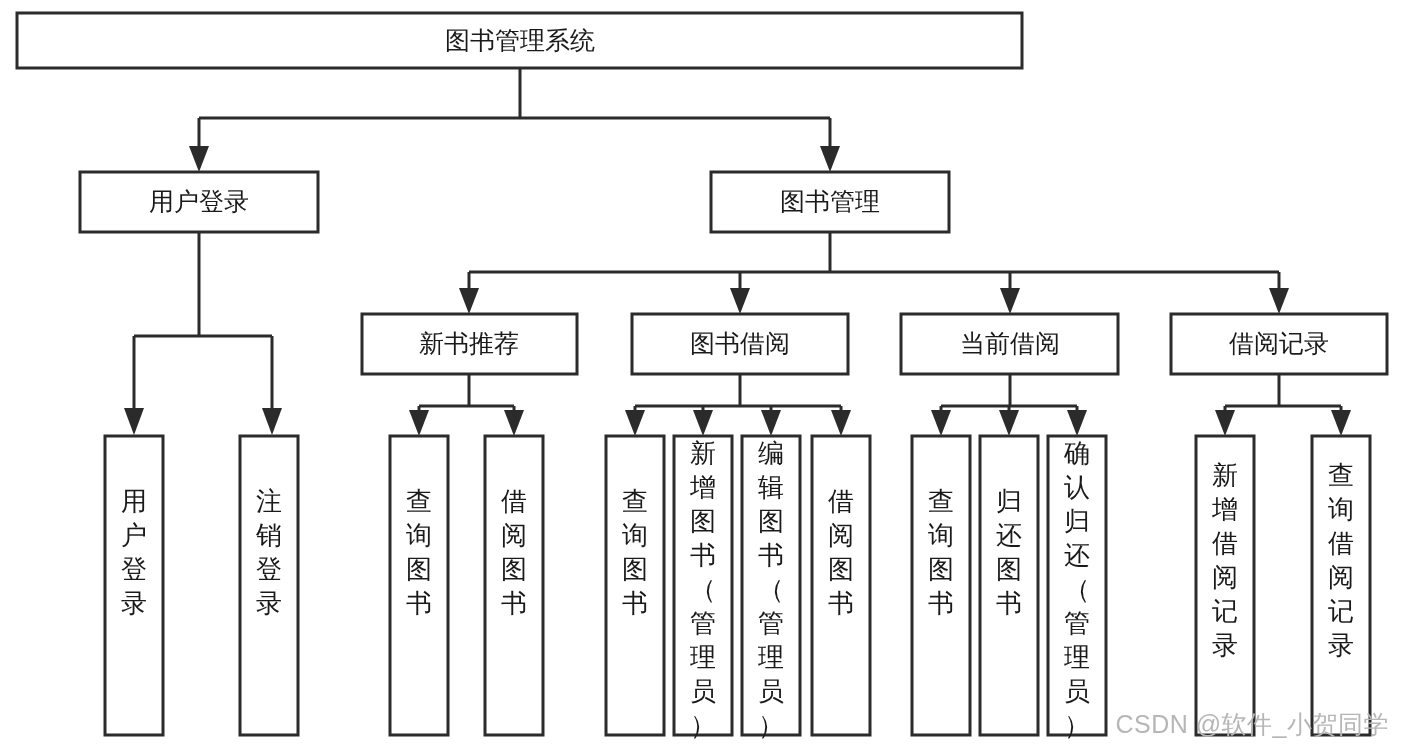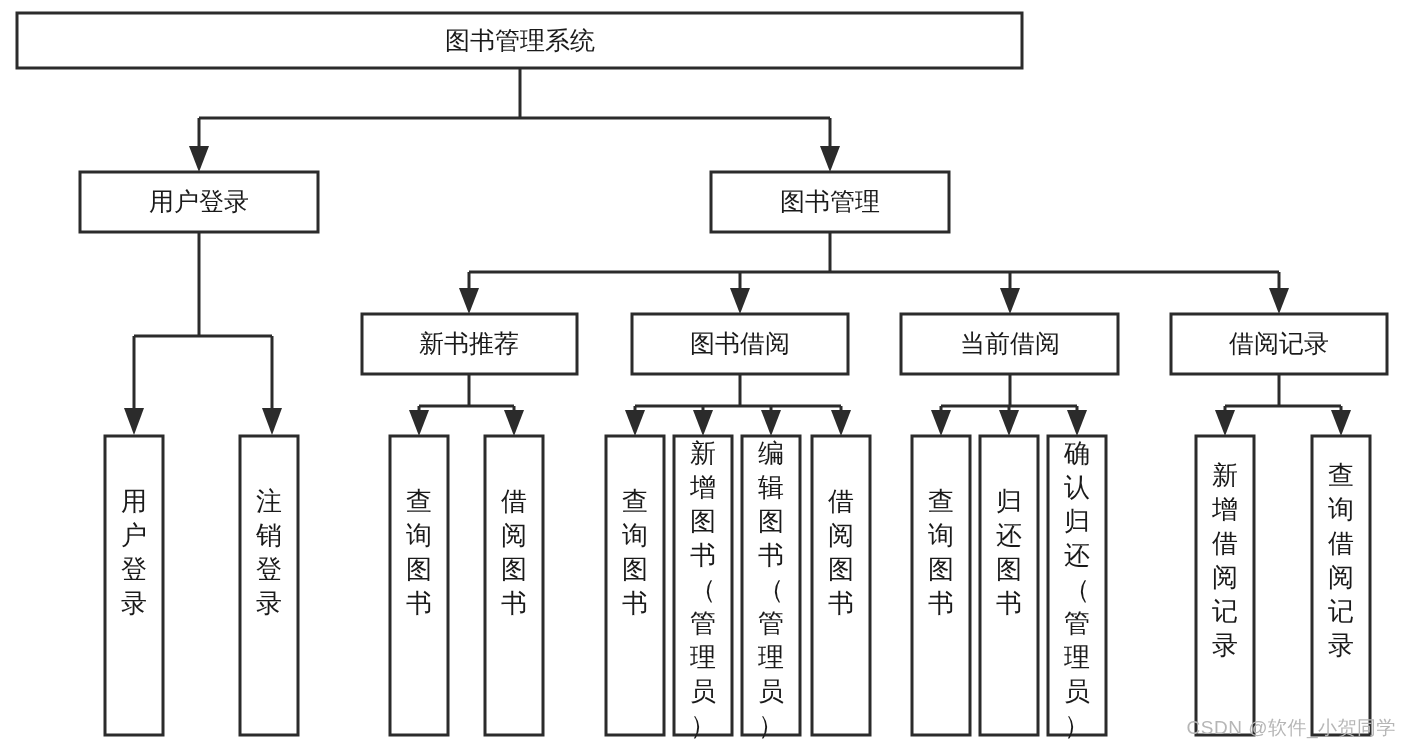--- a/index.html
+++ b/index.html
@@ -50,24 +50,24 @@
   }
   .node-label-v {
     font-family: "Liberation Sans", "DejaVu Sans", sans-serif;
     font-size: 26px;
     fill: #1a1a1a;
     text-anchor: middle;
     white-space: pre;
   }
   .watermark-text {
     position: absolute;
-    right: 9px;
+    right: 16px;
     bottom: 6px;
     font-family: "Liberation Sans", "DejaVu Sans", sans-serif;
-    font-size: 19px;
+    font-size: 25px;
     color: #b6b6b6;
     letter-spacing: 0.5px;
     user-select: none;
     pointer-events: none;
   }
 </style>
 </head>
 <body>
 
 <div id="diagram-root">

